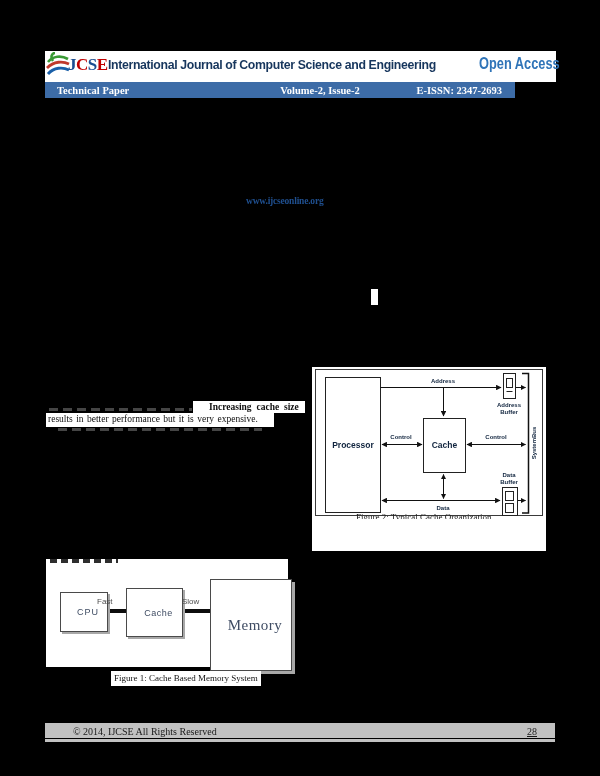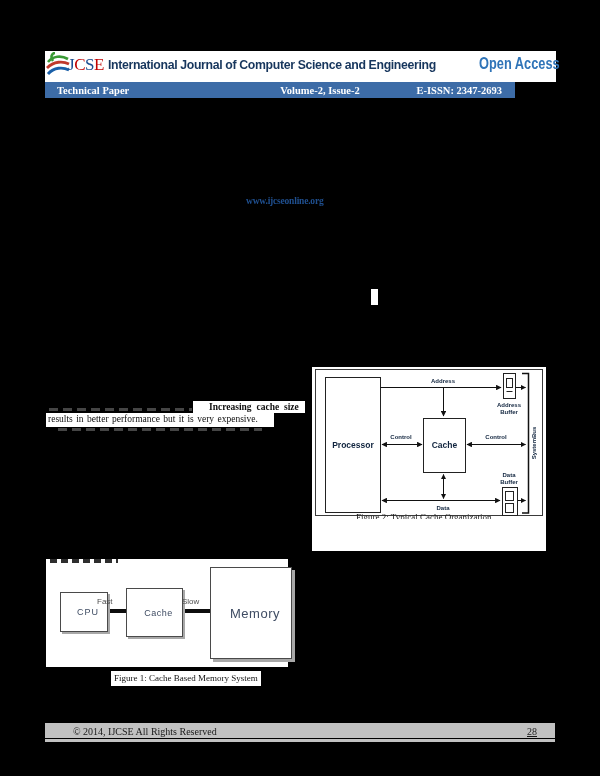--- a/index.html
+++ b/index.html
@@ -3,21 +3,21 @@
 <meta charset="utf-8">
 <style>
   html,body{margin:0;padding:0;background:#000;}
   #canvas{position:relative;width:600px;height:776px;background:#000;overflow:hidden;
           font-family:"Liberation Serif", serif;}
   .abs{position:absolute;}
 
   
   #header-band{left:45px;top:51px;width:511px;height:31px;background:#fff;}
   #logo-icon{left:1px;top:1px;}
-  #logo-text{left:23px;top:4px;font-family:"Liberation Serif",serif;font-weight:normal;
+  #logo-text{left:23px;top:4px;font-family:"Liberation Serif",serif;font-weight:bold;
              font-size:17px;letter-spacing:-0.5px;white-space:nowrap;}
   .lg-b{color:#1b4d91;} .lg-r{color:#c00000;}
   #journal-title{left:63px;top:7px;width:375px;font-family:"Liberation Sans",sans-serif;
                  font-weight:bold;font-size:12.3px;letter-spacing:-0.35px;color:#17365d;white-space:nowrap;}
   #open-access{left:434px;top:4px;font-family:"Liberation Sans",sans-serif;font-weight:bold;
                font-size:16px;color:#2f74b8;transform:scaleX(0.8);transform-origin:left top;white-space:nowrap;}
   #header-bar{left:45px;top:82px;width:470px;height:16px;background:#3d6ca7;color:#fff;
               font-weight:bold;font-size:10.5px;display:flex;align-items:center;text-decoration:underline;}
   #bar-left{position:absolute;left:12px;}
   #bar-center{position:absolute;left:0;width:100%;text-align:center;padding-left:40px;}
@@ -41,21 +41,21 @@
 
   
   #figure1{left:46px;top:559px;width:242px;height:108px;background:#fff;}
   #fig1-smudge{position:absolute;left:4px;top:0px;width:68px;height:4px;
                background:repeating-linear-gradient(90deg,#2e2e2e 0 7px,transparent 7px 11px);}
   .f1box{position:absolute;background:#fff;border:1px solid #4a4a4a;box-shadow:2px 2px 0 #a8a8a8;
          display:flex;align-items:center;justify-content:center;
          font-family:"Liberation Sans",sans-serif;color:#3f4c63;padding-left:8px;}
   #cpu-box{left:14px;top:33px;width:38px;height:38px;font-size:9px;letter-spacing:1px;}
   #cache1-box{left:80px;top:29px;width:47px;height:47px;font-size:9px;letter-spacing:0.5px;}
-  #memory-box{left:164px;top:8px;width:72px;height:90px;font-size:13px;letter-spacing:0.5px;box-shadow:3px 3px 0 #a8a8a8;}
+  #memory-box{left:164px;top:20px;width:72px;height:90px;font-size:15px;letter-spacing:0.5px;box-shadow:3px 3px 0 #a8a8a8;font-family:Liberation Serif, serif;}
   .thickline{position:absolute;height:4px;background:#0d0d0d;}
   #link-fast{left:53px;top:50px;width:27px;}
   #link-slow{left:128px;top:50px;width:36px;}
   .speedlbl{position:absolute;top:38px;font-family:"Liberation Sans",sans-serif;
             font-size:8px;color:#4d4d4d;}
   #fast-label{left:51px;} #slow-label{left:136px;}
   #fig1-caption{left:111px;top:671px;height:15px;background:#fff;color:#111;
                 font-size:9px;line-height:15px;padding:0 3px;white-space:nowrap;}
 
   

